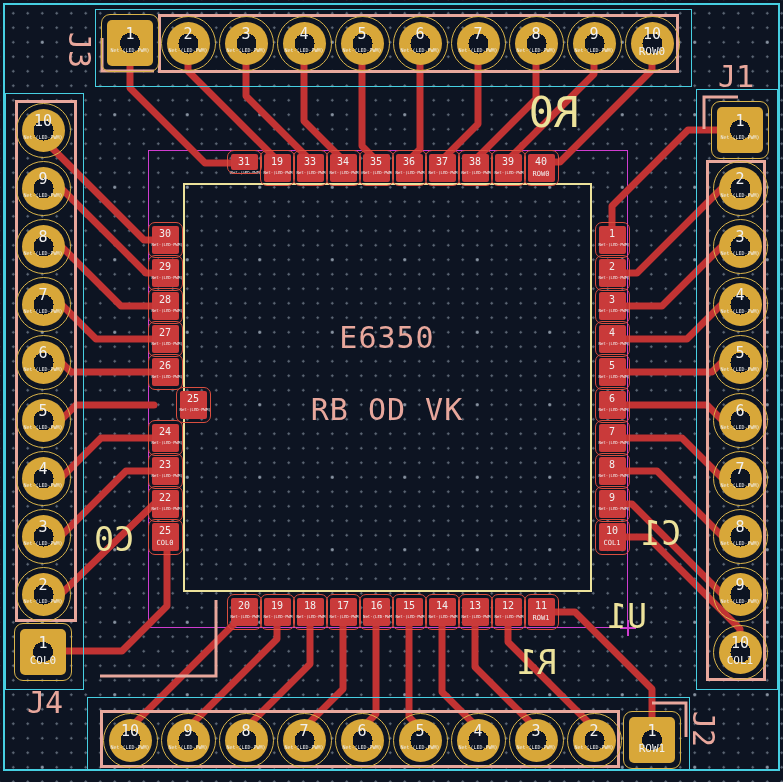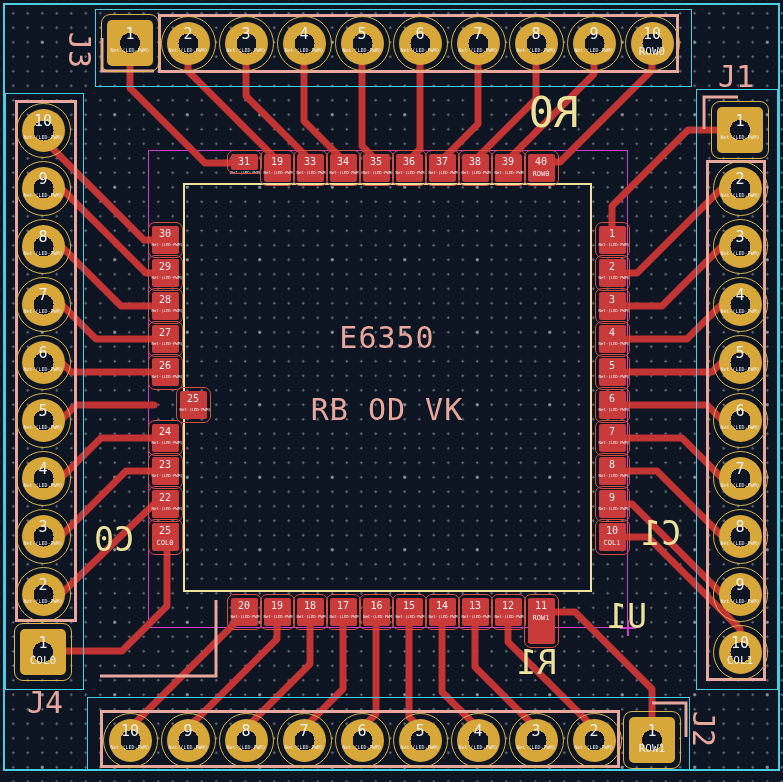--- a/index.html
+++ b/index.html
@@ -347,21 +347,21 @@
         <span class="net-smd">Net-(LED-PWM)</span>
       </div>
       <div class="pad pad-smd" style="left: 461.5px; top: 598px; width: 27px; height: 28px;">
         <span class="num-smd">13</span>
         <span class="net-smd">Net-(LED-PWM)</span>
       </div>
       <div class="pad pad-smd" style="left: 494.5px; top: 598px; width: 27px; height: 28px;">
         <span class="num-smd">12</span>
         <span class="net-smd">Net-(LED-PWM)</span>
       </div>
-      <div class="pad pad-smd" style="left: 527.5px; top: 598px; width: 27px; height: 46px;">
+      <div class="pad pad-smd" style="left: 527.5px; top: 598px; width: 27px; height: 28px;">
         <span class="num-smd">11</span>
         <span class="lbl-smd">ROW1</span>
       </div>
       <div class="pad pad-smd" style="left: 151.5px; top: 226px; width: 27px; height: 28px;">
         <span class="num-smd">30</span>
         <span class="net-smd">Net-(LED-PWM)</span>
       </div>
       <div class="pad pad-smd" style="left: 151.5px; top: 259px; width: 27px; height: 28px;">
         <span class="num-smd">29</span>
         <span class="net-smd">Net-(LED-PWM)</span>

